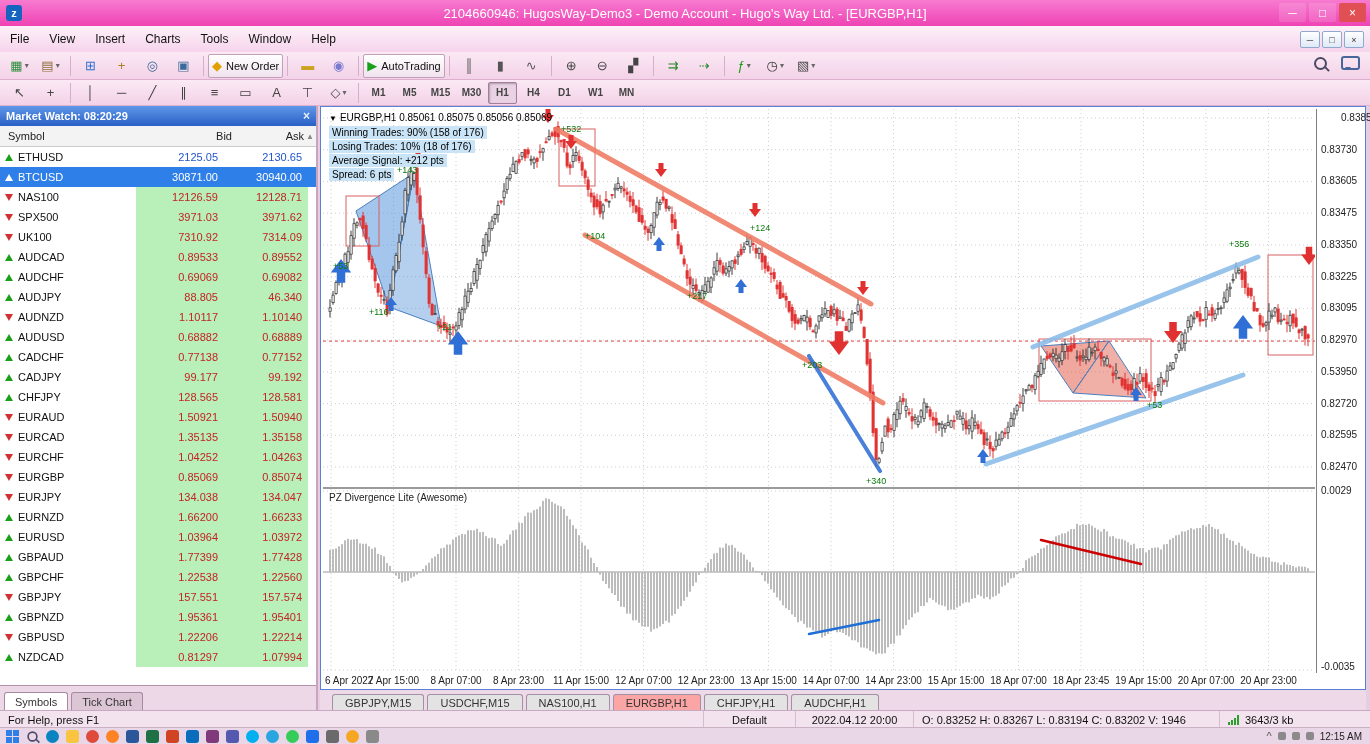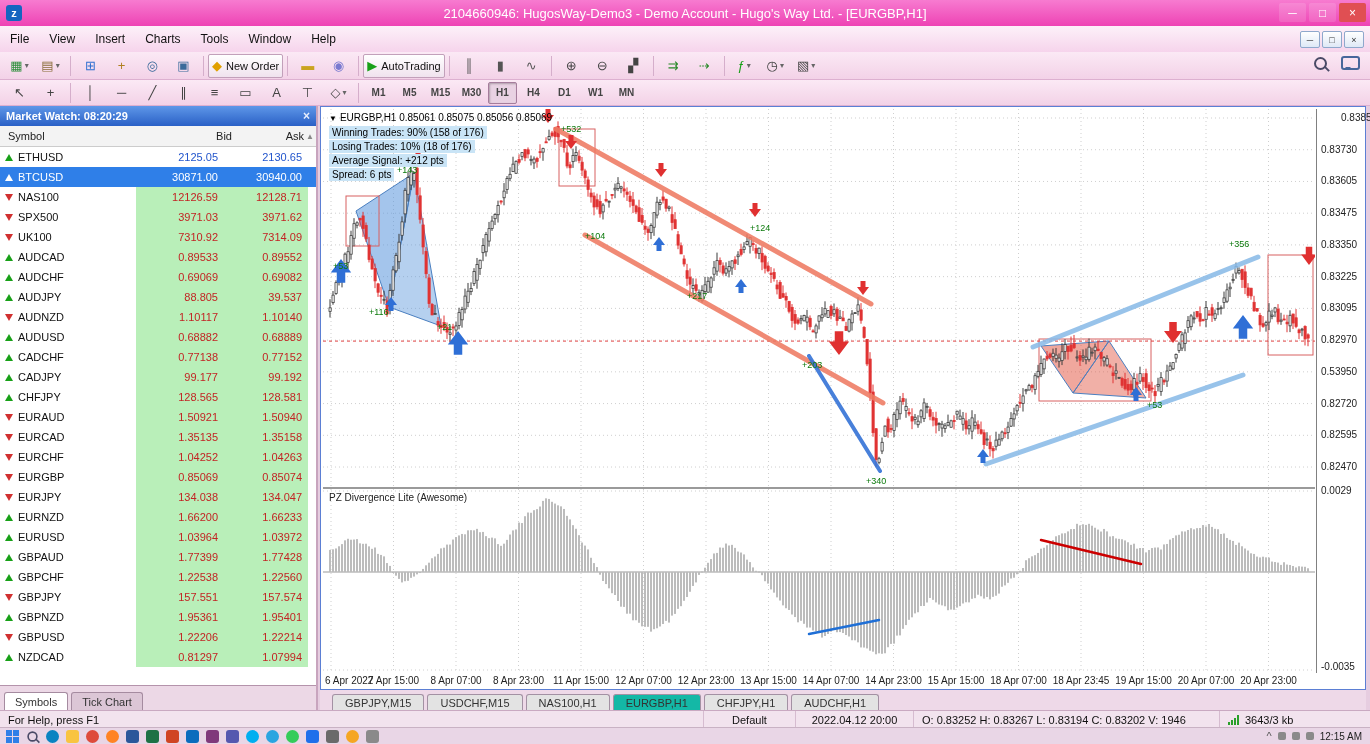--- a/index.html
+++ b/index.html
@@ -89,21 +89,21 @@
   .chart-info{position:absolute;left:8px;top:4px;font-size:10px;line-height:13px;}
   .chart-info .ohlc{color:#000;}
   .chart-info .tri{font-size:8px;margin-right:3px;}
   .chart-info .stat{display:table;background:#c9e4f6;color:#000;padding:0 3px;margin-top:1px;}
   .ind-title{position:absolute;left:8px;top:385px;font-size:10px;color:#222;}
 
   .chart-tabs{position:absolute;left:320px;top:690px;width:1046px;height:20px;background:#eed9e8;
     display:flex;align-items:flex-end;padding-left:12px;gap:3px;box-sizing:border-box;}
   .c-tab{padding:2px 12px 1px;border:1px solid #a391a3;border-bottom:none;background:#e3e3e3;
     border-radius:3px 3px 0 0;color:#333;}
-  .c-tab.active{background:#14b8a6;}
+  .c-tab.active{background:#fca5a5;}
 
   
   .statusbar{position:absolute;left:0;top:710px;width:1370px;height:17px;background:#f2e3ee;
     border-top:1px solid #c9a9c1;display:flex;align-items:center;font-size:11px;}
   .sb{padding:0 8px;border-right:1px solid #d6bcd0;height:100%;display:flex;align-items:center;}
   .sb.help{width:704px;box-sizing:border-box;}
   .sb.default{width:92px;justify-content:center;box-sizing:border-box;}
   .sb.time{width:118px;justify-content:center;box-sizing:border-box;}
   .sb.ohlcv{flex:1;}
   .sb.kb{width:150px;border-right:none;gap:6px;box-sizing:border-box;}
@@ -351,21 +351,21 @@
           </div>
           <div class="mw-val bid">0.69069</div>
           <div class="mw-val ask">0.69082</div>
         </div>
         <div class="mw-row">
           <div class="mw-sym">
             <span class="arr up"></span>
             <span class="sym-t">AUDJPY</span>
           </div>
           <div class="mw-val bid">88.805</div>
-          <div class="mw-val ask">39.537</div>
+          <div class="mw-val ask">46.340</div>
         </div>
         <div class="mw-row">
           <div class="mw-sym">
             <span class="arr down"></span>
             <span class="sym-t">AUDNZD</span>
           </div>
           <div class="mw-val bid">1.10117</div>
           <div class="mw-val ask">1.10140</div>
         </div>
         <div class="mw-row">

